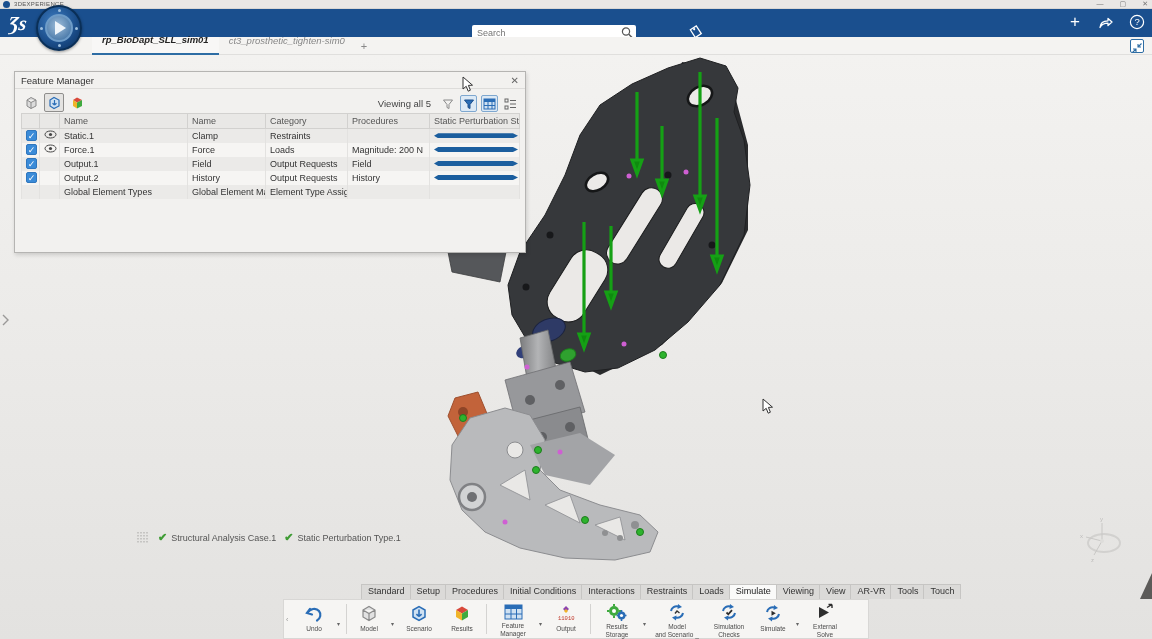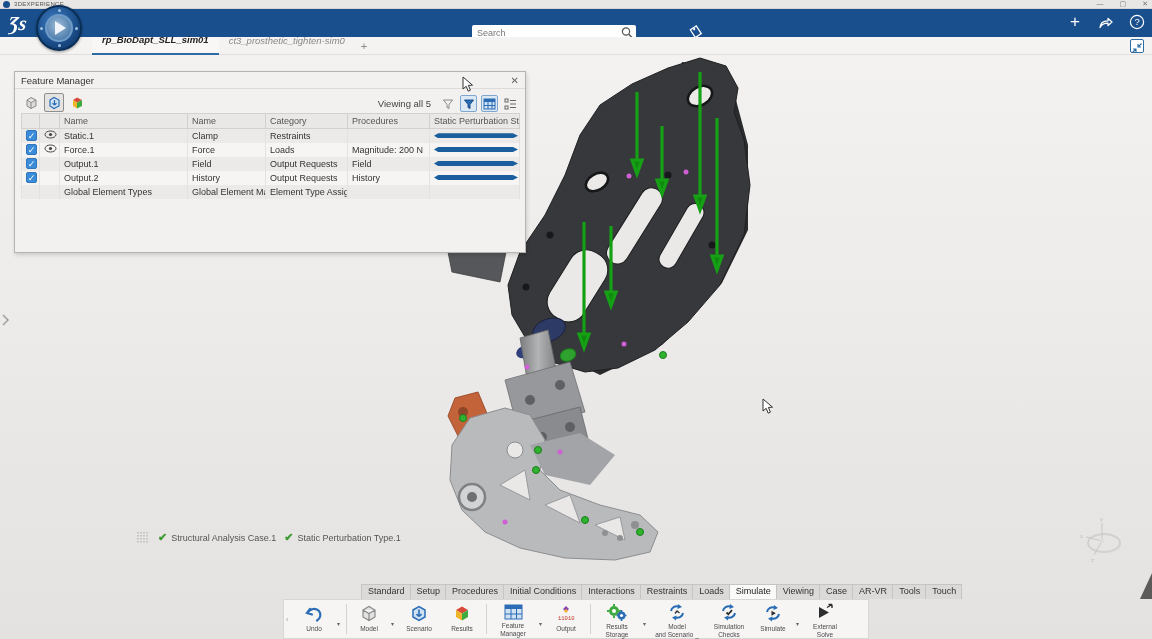--- a/index.html
+++ b/index.html
@@ -480,21 +480,21 @@
   <div class="ribbon-tabs">
     <span class="rtab">Standard</span>
     <span class="rtab">Setup</span>
     <span class="rtab">Procedures</span>
     <span class="rtab">Initial Conditions</span>
     <span class="rtab">Interactions</span>
     <span class="rtab">Restraints</span>
     <span class="rtab">Loads</span>
     <span class="rtab active">Simulate</span>
     <span class="rtab">Viewing</span>
-    <span class="rtab">Case</span>
+    <span class="rtab">View</span>
     <span class="rtab">AR-VR</span>
     <span class="rtab">Tools</span>
     <span class="rtab">Touch</span>
   </div>
 
   <div class="toolbar">
     <span class="tb-collapse">‹</span>
 
     <div class="tb-item" style="width:40px;">
       <span class="ticon">

